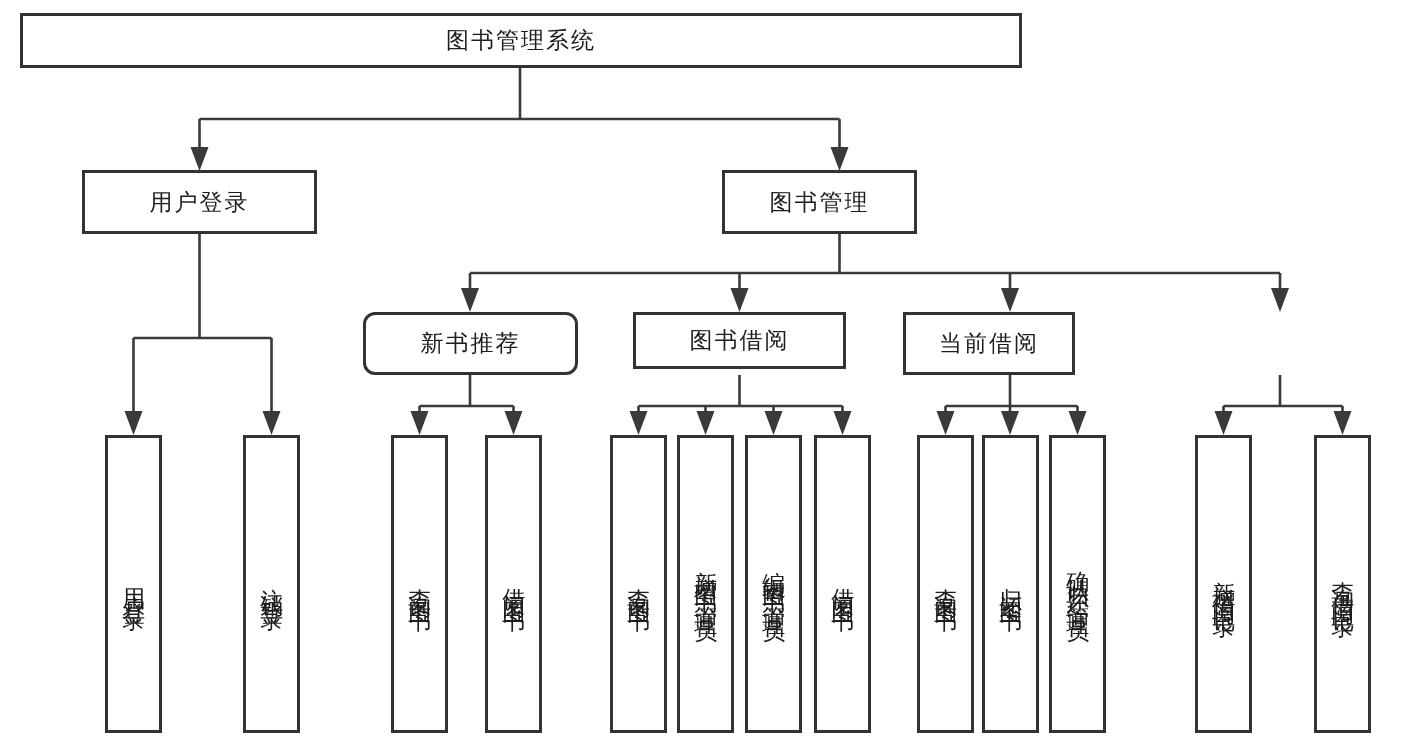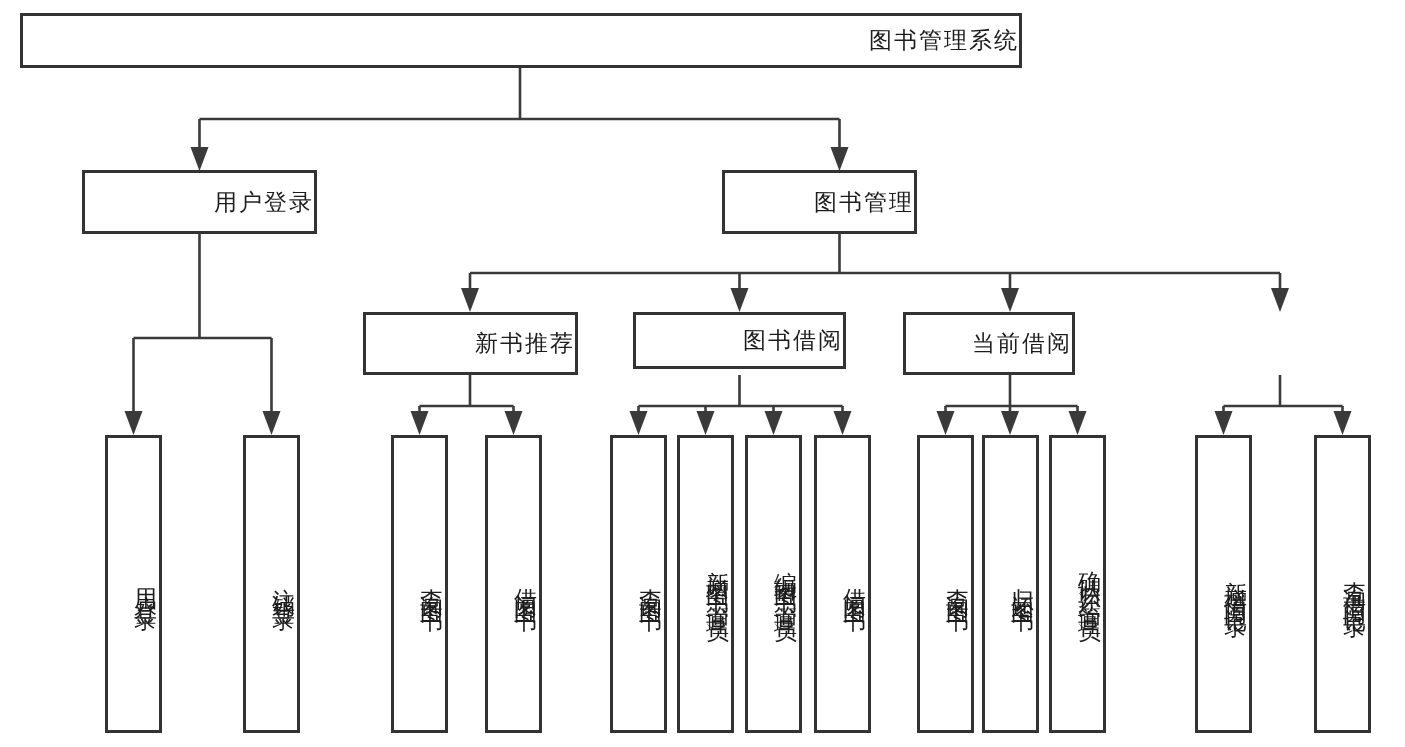--- a/index.html
+++ b/index.html
@@ -26,21 +26,21 @@
     fill: #3a3a3a;
     stroke: none;
   }
   .node {
     position: absolute;
     box-sizing: border-box;
     background: #ffffff;
     border: 3px solid #333333;
     display: flex;
     align-items: center;
-    justify-content: flex-end;
+    justify-content: center;
     z-index: 1;
     color: #1d1d1d;
   }
   .node .h-label {
     font-size: 23px;
     letter-spacing: 2px;
     white-space: nowrap;
     color: #1d1d1d;
   }
   .leaf .v-label {
@@ -115,21 +115,21 @@
     <span class="h-label">图书管理系统</span>
   </div>
 
   <div class="node" style="left:82px; top:170px; width:235px; height:64px;">
     <span class="h-label">用户登录</span>
   </div>
   <div class="node" style="left:722px; top:170px; width:195px; height:64px;">
     <span class="h-label">图书管理</span>
   </div>
 
-  <div class="node" style="left:363px; top:312px; width:215px; height:63px;">
+  <div class="node" style="left:363px; top:312px; width:215px; height:63px;border-radius:12px;">
     <span class="h-label">新书推荐</span>
   </div>
   <div class="node" style="left:633px; top:312px; width:213px; height:57px;">
     <span class="h-label">图书借阅</span>
   </div>
   <div class="node" style="left:903px; top:312px; width:172px; height:63px;">
     <span class="h-label">当前借阅</span>
   </div>
 
   <div class="node leaf" style="left:105px; top:435px; width:57px; height:298px;">

